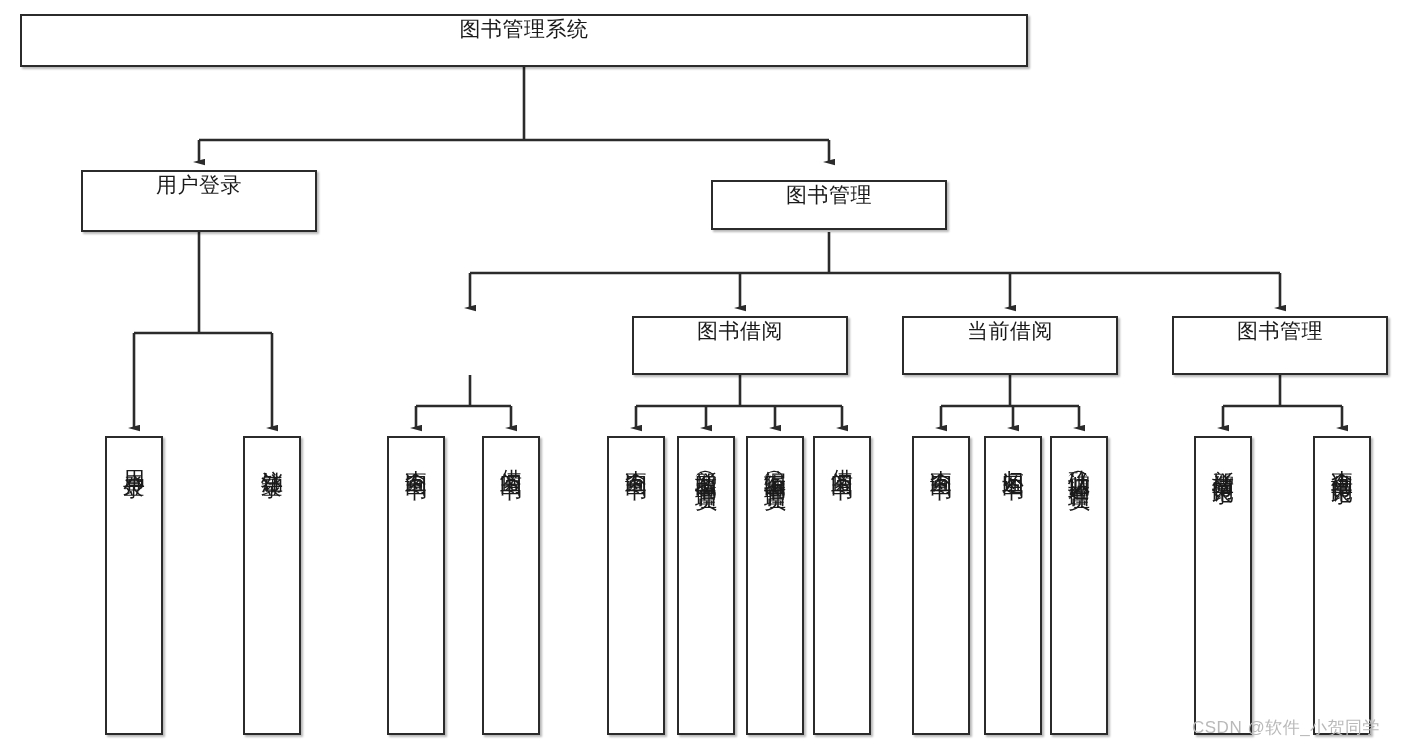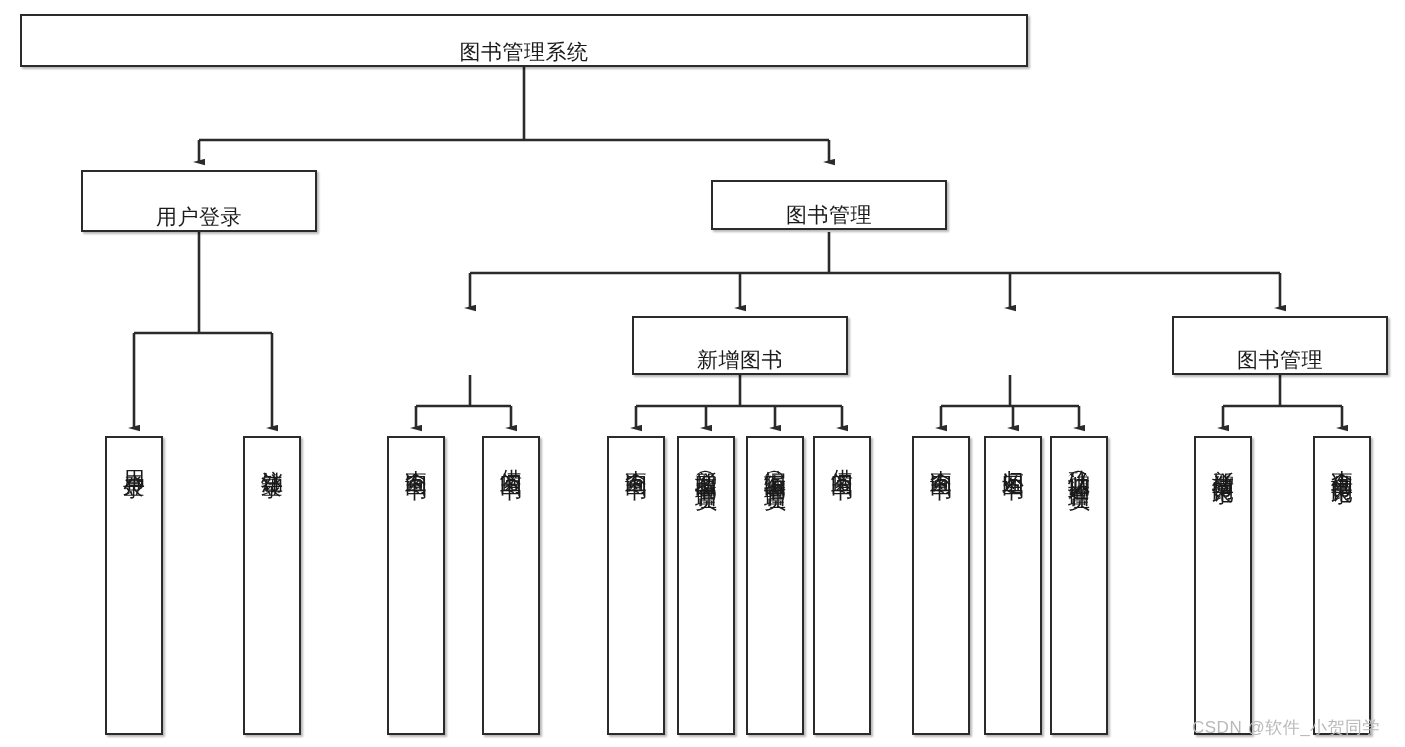--- a/index.html
+++ b/index.html
@@ -25,21 +25,21 @@
     height: 747px;
     pointer-events: none;
   }
   .node {
     position: absolute;
     box-sizing: border-box;
     background: #ffffff;
     border: 2px solid #2b2b2b;
     box-shadow: 2px 2px 2px rgba(0,0,0,0.28);
     display: flex;
-    align-items: flex-end;
+    align-items: flex-start;
     justify-content: center;
     color: #1a1a1a;
     line-height: 1.22;
   }
   .node .label {
     display: block;
     text-align: center;
     white-space: pre-line;
   }
   .node.horiz .label {
@@ -126,21 +126,24 @@
   </div>
 
   <div class="node horiz" style="left:81px;top:170px;width:236px;height:62px;">
     <span class="label">用户登录</span>
   </div>
   <div class="node horiz" style="left:711px;top:180px;width:236px;height:50px;">
     <span class="label">图书管理</span>
   </div>
 
   <div class="node horiz" style="left:632px;top:316px;width:216px;height:59px;">
-    <span class="label">新增图书</span>
+    <span class="label">图书借阅</span>
+  </div>
+  <div class="node horiz" style="left:902px;top:316px;width:216px;height:59px;">
+    <span class="label">当前借阅</span>
   </div>
   <div class="node horiz" style="left:1172px;top:316px;width:216px;height:59px;">
     <span class="label">图书管理</span>
   </div>
 
   <div class="node vert" style="left:105px;top:436px;width:58px;height:299px;">
     <span class="label">用户登录</span>
   </div>
   <div class="node vert" style="left:243px;top:436px;width:58px;height:299px;">
     <span class="label">注销登录</span>

